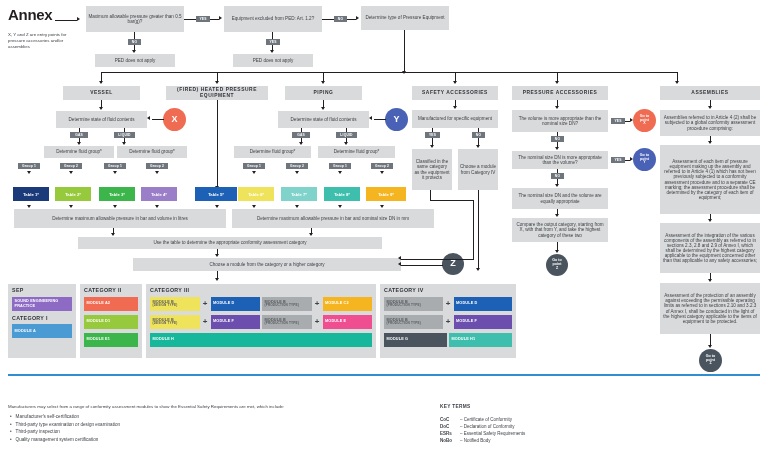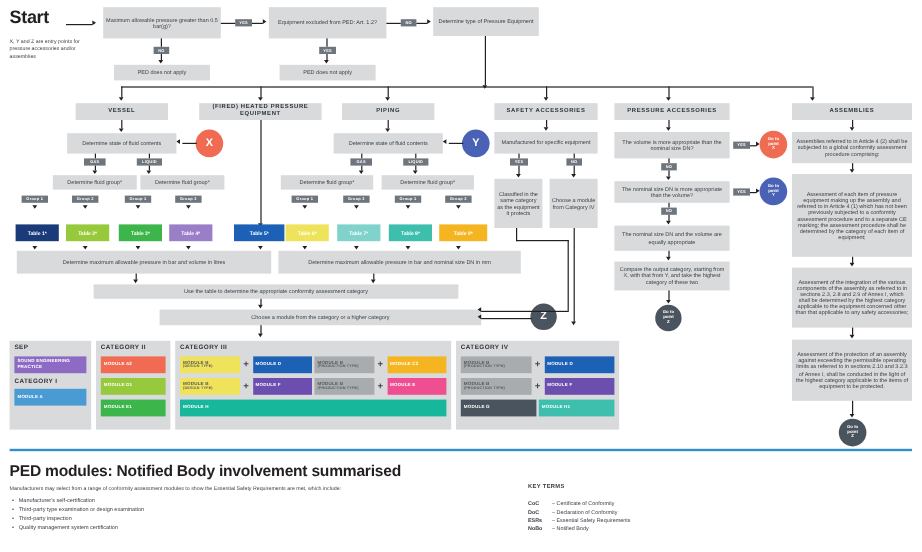--- a/index.html
+++ b/index.html
@@ -75,21 +75,21 @@
   .key-row{font-size:4.5px;color:#3b3f45;}
   .key-abbr{font-weight:bold;}
   .start{font-size:15px;font-weight:bold;color:#231f20;letter-spacing:-.3px;}
   .note{font-size:4.4px;color:#3b3f45;line-height:1.35;}
 </style>
 </head>
 <body>
 
 <div id="root">
 
-  <div class="abs start" style="left:8px;top:6px;">Start</div>
+  <div class="abs start" style="left:8px;top:6px;">Annex</div>
   <div class="abs ln hln" style="left:55px;top:20px;width:22px;"></div>
   <div class="abs arrow-r" style="left:77px;top:17px;"></div>
   <div class="abs note" style="left:8px;top:32px;width:62px;">X, Y and Z are entry points for pressure accessories and/or assemblies</div>
 
   <div class="abs box" style="left:86px;top:6px;width:98px;height:26px;">Maximum allowable pressure greater than 0.5 bar(g)?</div>
   <div class="abs pill" style="left:196px;top:16px;width:14px;">YES</div>
   <div class="abs ln hln" style="left:184px;top:19px;width:12px;"></div>
   <div class="abs ln hln" style="left:210px;top:19px;width:9px;"></div>
   <div class="abs arrow-r" style="left:219px;top:16px;"></div>
 
@@ -436,21 +436,20 @@
             <span>MODULE G</span>
           </div>
           <div class="mod" style="background: rgb(62, 191, 174); flex: 1 1 0px; min-width: 0px; color: rgb(255, 255, 255);">
             <span>MODULE H1</span>
           </div>
         </div>
       </div>
     </div>
 
   <div class="abs rule" style="left:8px;top:374px;width:752px;"></div>
-  <div class="abs foot-title" style="left:8px;top:385px;">PED modules: Notified Body involvement summarised</div>
   <div class="abs foot-sub" style="left:8px;top:404px;width:420px;">Manufacturers may select from a range of conformity assessment modules to show the Essential Safety Requirements are met, which include:</div>
   <div id="bullets" class="abs" style="left:10px;top:414px;width:300px;">
       <div style="display: flex; gap: 4px; margin-bottom: 2.5px;">
         <span class="bullet">•</span>
         <span class="foot-li">Manufacturer's self-certification</span>
       </div>
       <div style="display: flex; gap: 4px; margin-bottom: 2.5px;">
         <span class="bullet">•</span>
         <span class="foot-li">Third-party type examination or design examination</span>
       </div>

